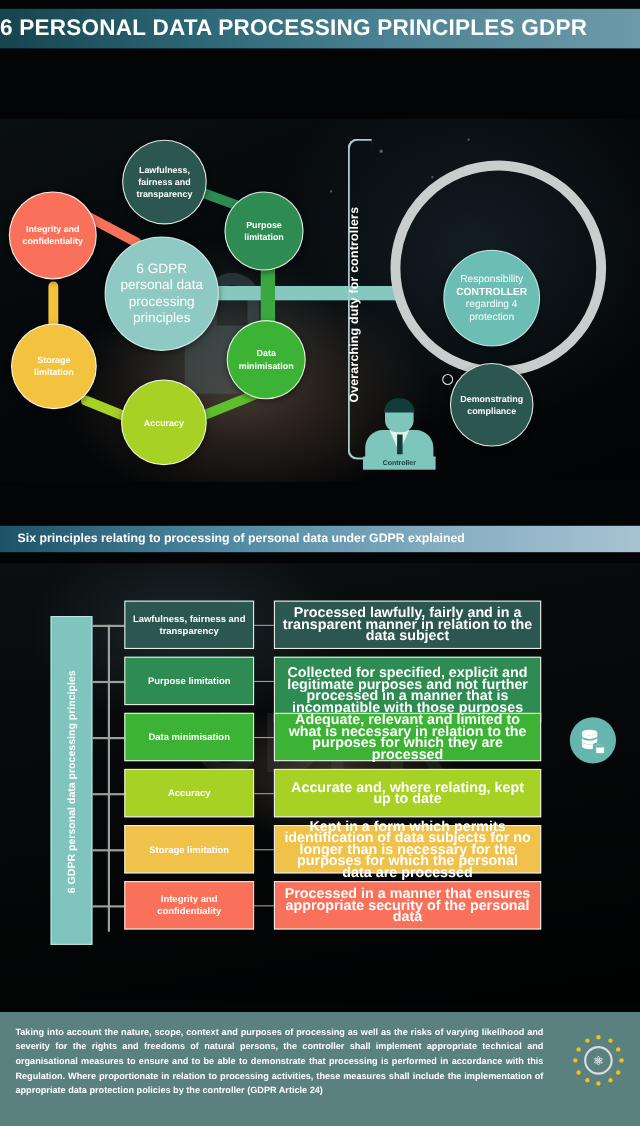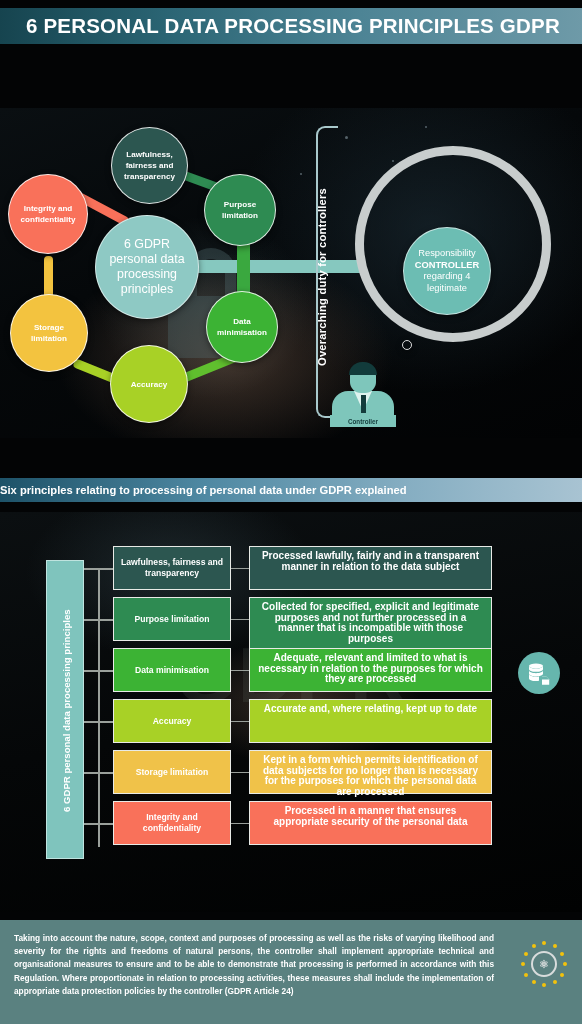--- a/index.html
+++ b/index.html
@@ -12,21 +12,21 @@
   .page { position: relative; width:582px; height:1024px; background:#030405; }
 
   
   .title-band{
     position:absolute; left:0; top:8px; width:582px; height:36px;
     background: linear-gradient(90deg,#16444f 0%, #2a6473 28%, #4d8495 62%, #6e9aa8 100%);
     display:flex; align-items:center;
   }
   .title-band .t{
     color:#ffffff; font-weight:bold; font-size:20.5px; letter-spacing:.2px;
-    padding-left:26px; white-space:nowrap;
+    white-space:nowrap;
   }
   .intro{
     position:absolute; left:24px; top:50px; width:534px;
     text-align:center; color:#f4f4f4; font-weight:bold;
     font-size:13.2px; line-height:19px;
   }
 
   
   .panel-top{
     position:absolute; left:0; top:108px; width:582px; height:330px;
@@ -113,21 +113,21 @@
     display:flex; align-items:center; justify-content:center;
     color:#123b3b; font-size:6.3px; font-weight:bold;
   }
 
   
   .sec-band{
     position:absolute; left:0; top:478px; width:582px; height:24px;
     background: linear-gradient(90deg,#1d5268 0%, #4e88a2 35%, #86aec2 70%, #a8c3d2 100%);
     display:flex; align-items:center;
   }
-  .sec-band .t{ color:#fff; font-weight:bold; font-size:11.2px; }
+  .sec-band .t{ color:#fff; font-weight:bold; font-size:11.2px; padding-left:16px; }
 
   
   .panel-mid{
     position:absolute; left:0; top:512px; width:582px; height:400px; overflow:hidden;
     background:
       radial-gradient(ellipse 170px 90px at 300px 190px, rgba(122,94,76,.42), rgba(0,0,0,0) 70%),
       radial-gradient(ellipse 200px 120px at 170px 60px, rgba(58,78,86,.40), rgba(0,0,0,0) 72%),
       linear-gradient(170deg,#0b0f11 0%, #050708 50%, #010202 100%);
   }
   .wm{
@@ -156,22 +156,22 @@
   }
   .lbl{
     position:absolute; left:113px; width:118px;
     border:1.4px solid #e8eae6;
     display:flex; align-items:center; justify-content:center; text-align:center;
     color:#fff; font-weight:bold; font-size:8.6px; line-height:11px; padding:3px;
   }
   .desc{
     position:absolute; left:249px; width:243px;
     border:1.4px solid #e8eae6;
-    display:flex; justify-content:center; text-align:center;
-    color:#fff; font-weight:bold; font-size:10px; line-height:10.5px; padding:4px 7px;
+    display:flex; align-items:center; justify-content:center; text-align:center;
+    color:#fff; font-weight:bold; font-size:13px; line-height:10.5px; padding:4px 7px;
   }
   .connect{
     position:absolute; left:231px; width:18px; height:1.4px; background:#9aa09b;
   }
   .dbicon{
     position:absolute; left:518px; top:140px; width:42px; height:42px;
     border-radius:50%; background:#66b6ad;
     display:flex; align-items:center; justify-content:center;
   }
   .dbicon svg{ width:24px; height:24px; }
@@ -249,25 +249,28 @@
       <span>6 GDPR personal data processing principles</span>
     </div>
 
     <div class="bracket"></div>
     <div class="vlabel">Overarching duty for controllers</div>
 
     <div class="ring"></div>
 
     <div class="c" style="left:402px;top:232px;width:0;height:0;"></div>
 
+    <div class="c" style="left:409px;top:222px;width:76px;height:76px;background:#2c5650;">
+      <span>Demonstrating compliance</span>
+    </div>
     <div class="c center" style="left:403px;top:119px;width:88px;height:88px;background:#6cbdb3;font-size:9.3px;line-height:11.5px;flex-direction:column;">
       <span>Responsibility</span>
       <span style="font-weight:bold;">CONTROLLER</span>
       <span>regarding 4</span>
-      <span>legitimate</span>
+      <span>protection</span>
     </div>
 
     <div class="ctrl">
       <div class="body"></div>
         <div class="shirt"></div>
         <div class="tie"></div>
       <div class="head"></div>
         <div class="hair"></div>
       <div class="cap">Controller</div>
     </div>

